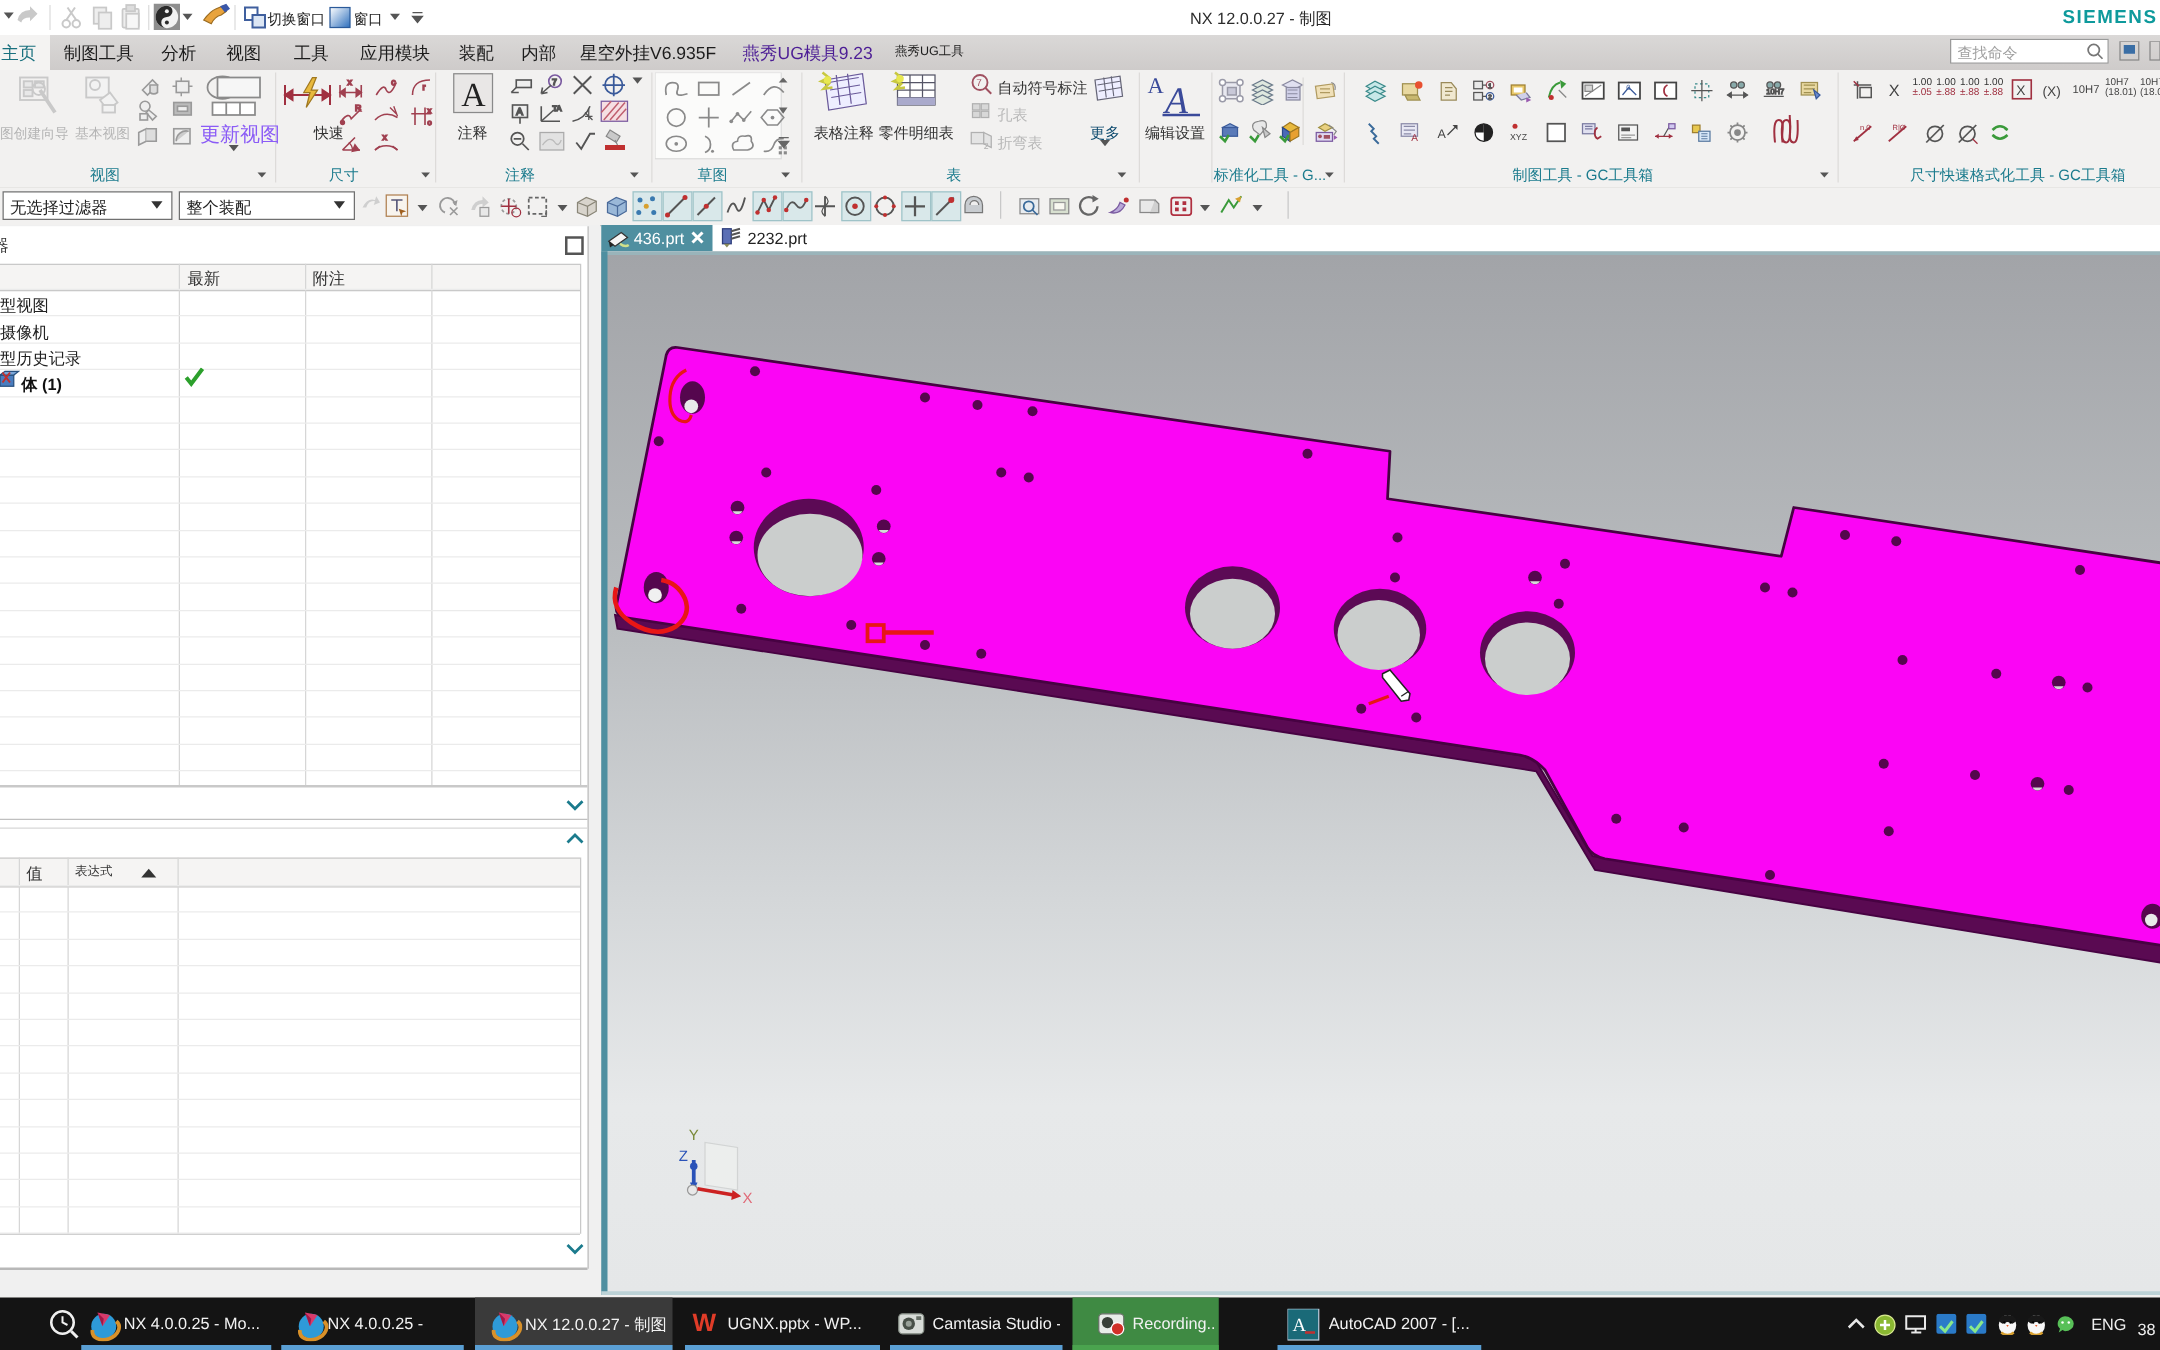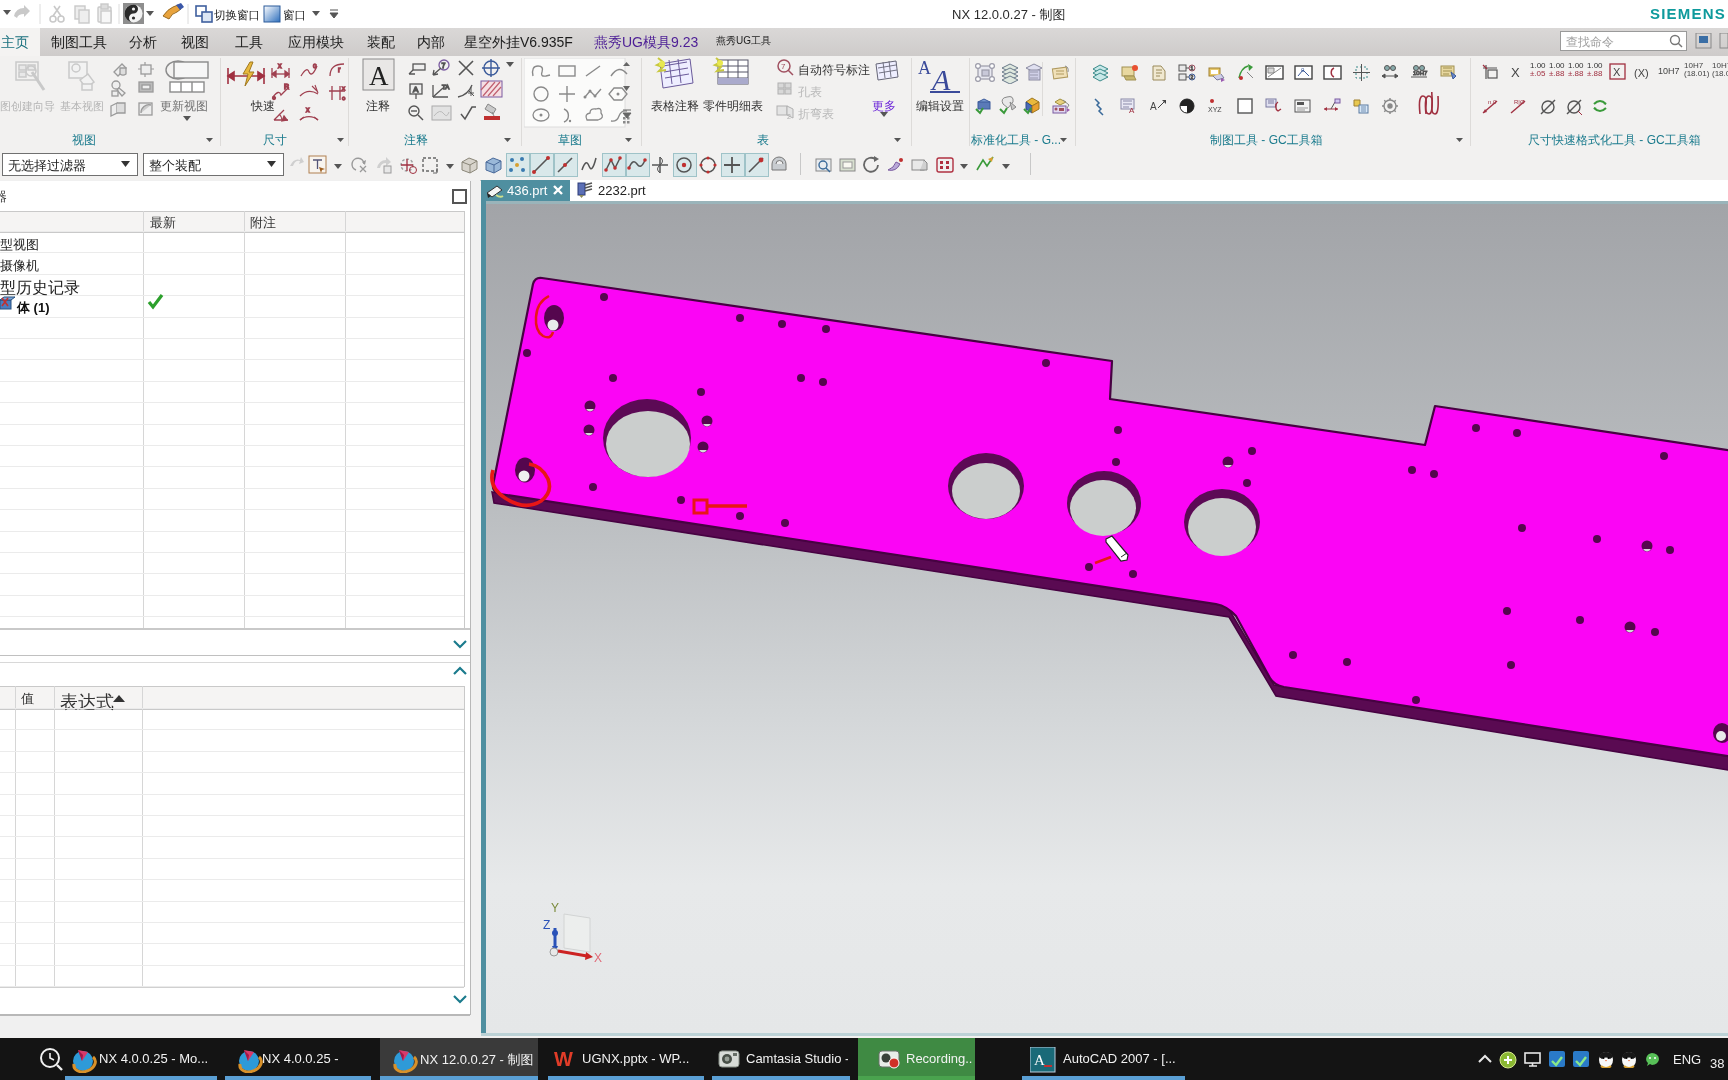--- a/index.html
+++ b/index.html
@@ -179,21 +179,21 @@
       <ellipse cx="16" cy="12" rx="12" ry="9"></ellipse>
       <circle cx="20" cy="14" r="6"></circle>
       <rect x="12" y="4" width="34" height="16" fill="#f6f6f6"></rect>
       <rect x="8" y="24" width="34" height="10" fill="#fff"></rect>
       <line x1="19" y1="24" x2="19" y2="34"></line>
       <line x1="30" y1="24" x2="30" y2="34"></line>
     </g>
   </svg>
 <div class="t" style="left:0px;top:99px;font-size:11px;color:#b5b5b5;">图创建向导</div>
 <div class="t" style="left:60px;top:99px;font-size:11px;color:#b5b5b5;">基本视图</div>
-<div class="t" style="left:160px;top:98px;font-size:12px;color:#737373;">更新视图</div>
+<div class="t" style="left:160px;top:98px;font-size:16px;color:#8b5cf6;">更新视图</div>
 <svg class="abs" style="left:181px;top:114px" width="12" height="10">
     <path d="M2 2 l8 0 l-4 5 z" fill="#555"></path>
   </svg>
 <svg class="abs" style="left:226px;top:60px" width="40" height="32">
     <g stroke="#a03040" stroke-width="1.6" fill="none">
       <line x1="2" y1="16" x2="38" y2="16"></line>
       <path d="M2 16 l6 -4 l0 8 z M38 16 l-6 -4 l0 8 z" fill="#a03040"></path>
       <line x1="2" y1="8" x2="2" y2="24"></line>
       <line x1="38" y1="8" x2="38" y2="24"></line>
     </g>
@@ -416,21 +416,21 @@
       <rect x="2" y="4" width="10" height="9"></rect>
       <path d="M12 4 l6 3 l0 9 l-6 -3 z"></path>
     </g>
     <text x="12" y="17" font-size="7" fill="#b0b0b0">2</text>
   </svg>
 <div class="t" style="left:798px;top:106px;font-size:12px;color:#b9b9b9;">折弯表</div>
 <svg class="abs" style="left:868px;top:58px" width="34" height="34">
     <path d="M8 6 l20 -3 l2 16 l-20 3 z" fill="#eef" stroke="#667"></path>
     <path d="M10 10 l18 -3 M11 15 l18 -3 M15 4 l2 16 M21 3 l2 16" stroke="#667" stroke-width="0.9"></path>
   </svg>
-<div class="t" style="left:872px;top:98px;font-size:12px;color:#6d28d9;">更多</div>
+<div class="t" style="left:872px;top:98px;font-size:12px;color:#0c4a6e;">更多</div>
 <svg class="abs" style="left:878px;top:110px" width="12" height="10">
     <path d="M2 2 l8 0 l-4 5 z" fill="#555"></path>
   </svg>
 <svg class="abs" style="left:916px;top:56px" width="46" height="38">
     <text x="2" y="18" font-size="18" fill="#3a4a9a" font-family="Liberation Serif">A</text>
     <text x="16" y="34" font-size="30" font-style="italic" fill="#3a4a9a" font-family="Liberation Serif">A</text>
     <line x1="14" y1="36" x2="44" y2="36" stroke="#3a4a9a" stroke-width="2"></line>
   </svg>
 <div class="t" style="left:916px;top:98px;font-size:12px;color:#333;">编辑设置</div>
 <svg class="abs" style="left:974px;top:62px" width="22" height="22">
@@ -922,42 +922,42 @@
 <div class="abs" style="left:0;top:466px;width:464px;height:1px;background:#ebebeb;"></div>
 <div class="abs" style="left:0;top:488px;width:464px;height:1px;background:#ebebeb;"></div>
 <div class="abs" style="left:0;top:509px;width:464px;height:1px;background:#ebebeb;"></div>
 <div class="abs" style="left:0;top:531px;width:464px;height:1px;background:#ebebeb;"></div>
 <div class="abs" style="left:0;top:552px;width:464px;height:1px;background:#ebebeb;"></div>
 <div class="abs" style="left:0;top:573px;width:464px;height:1px;background:#ebebeb;"></div>
 <div class="abs" style="left:0;top:595px;width:464px;height:1px;background:#ebebeb;"></div>
 <div class="abs" style="left:0;top:616px;width:464px;height:1px;background:#ebebeb;"></div>
 <div class="t" style="left:0px;top:236px;font-size:13px;color:#222;">型视图</div>
 <div class="t" style="left:0px;top:257px;font-size:13px;color:#222;">摄像机</div>
-<div class="t" style="left:0px;top:278px;font-size:16px;color:#222;">型历史记录</div>
+<div class="t" style="left:0px;top:278px;font-size:13px;color:#222;">型历史记录</div>
 <svg class="abs" style="left:0;top:296px" width="16" height="16">
 <rect x="0" y="4" width="11" height="9" fill="#4a7dbf" stroke="#27507f"></rect>
     <path d="M0 4 l4 -3 l11 0 l-4 3 z" fill="#7aa6d8" stroke="#27507f"></path>
 <path d="M2 2 l6 8 M8 2 l-6 8" stroke="#c03030" stroke-width="1.6"></path>
 </svg>
 <div class="t" style="left:17px;top:299px;font-size:13px;font-weight:bold;color:#111;">体 (1)</div>
 <svg class="abs" style="left:147px;top:294px" width="18" height="16">
 <path d="M2 8 l4 5 l9 -12" stroke="#2ca02c" stroke-width="3.2" fill="none"></path>
 </svg>
 <div class="abs" style="left:0;top:628px;width:470px;height:2px;background:#c9c9c9;"></div>
 <svg class="abs" style="left:452px;top:639px" width="16" height="12">
     <path d="M2 2 l6 6 l6 -6" stroke="#1b7b8d" stroke-width="2.2" fill="none"></path>
   </svg>
 <div class="abs" style="left:0;top:655px;width:470px;height:1px;background:#c0c0c0;"></div>
 <div class="abs" style="left:0;top:662px;width:470px;height:1px;background:#d8d8d8;"></div>
 <svg class="abs" style="left:452px;top:665px" width="16" height="12">
     <path d="M2 9 l6 -6 l6 6" stroke="#1b7b8d" stroke-width="2.2" fill="none"></path>
   </svg>
 <div class="abs" style="left:0;top:686px;width:464px;height:22px;background:#f5f4f3;border-top:1px solid #c9c9c9;border-bottom:1px solid #c9c9c9;"></div>
 <div class="t" style="left:21px;top:690px;font-size:13px;color:#333;">值</div>
-<div class="t" style="left:60px;top:690px;font-size:18px;color:#333;">表达式</div>
+<div class="t" style="left:60px;top:690px;font-size:10px;color:#333;">表达式</div>
 <svg class="abs" style="left:112px;top:694px" width="14" height="10">
     <path d="M7 1 l6 7 l-12 0 z" fill="#333"></path>
   </svg>
 <div class="abs" style="left:15px;top:686px;width:1px;height:301px;background:#d6d6d6;"></div>
 <div class="abs" style="left:54px;top:686px;width:1px;height:301px;background:#d6d6d6;"></div>
 <div class="abs" style="left:142px;top:686px;width:1px;height:301px;background:#d6d6d6;"></div>
 <div class="abs" style="left:464px;top:686px;width:1px;height:301px;background:#c9c9c9;"></div>
 <div class="abs" style="left:0;top:708px;width:464px;height:1px;background:#ebebeb;"></div>
 <div class="abs" style="left:0;top:729px;width:464px;height:1px;background:#ebebeb;"></div>
 <div class="abs" style="left:0;top:751px;width:464px;height:1px;background:#ebebeb;"></div>

